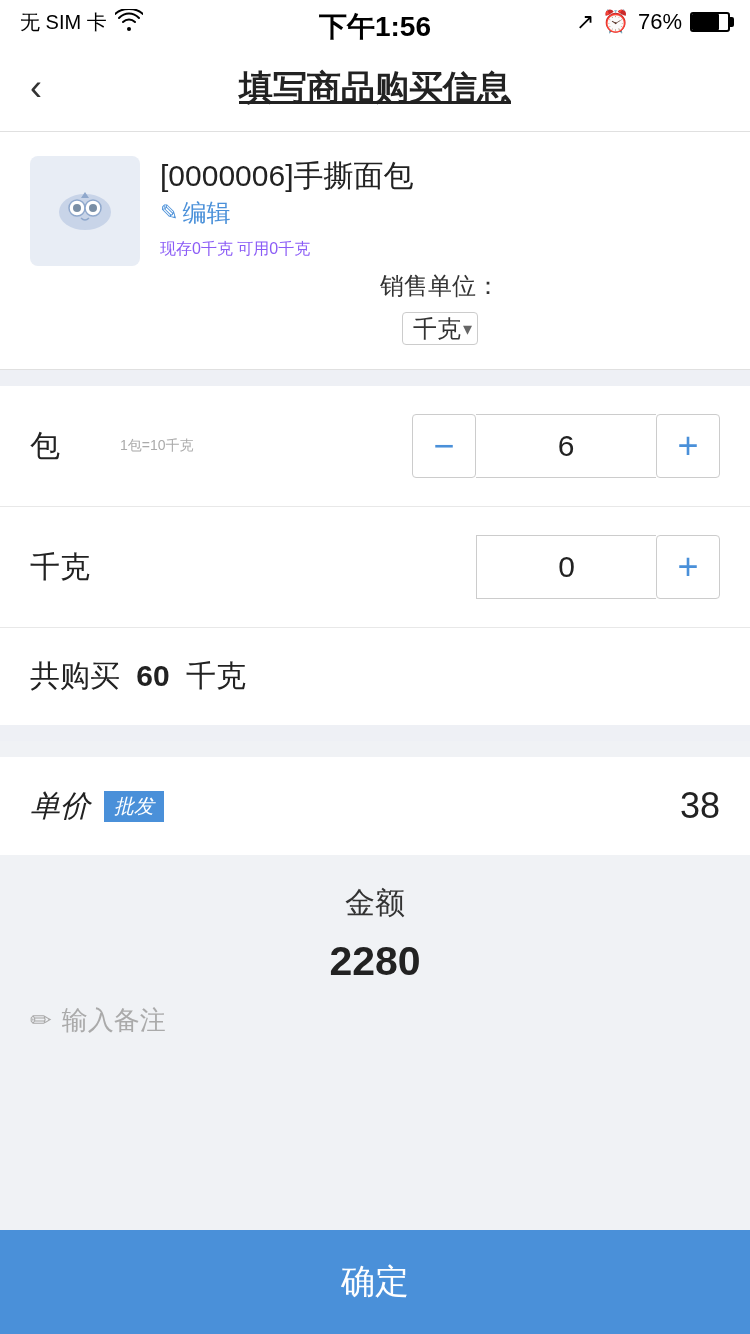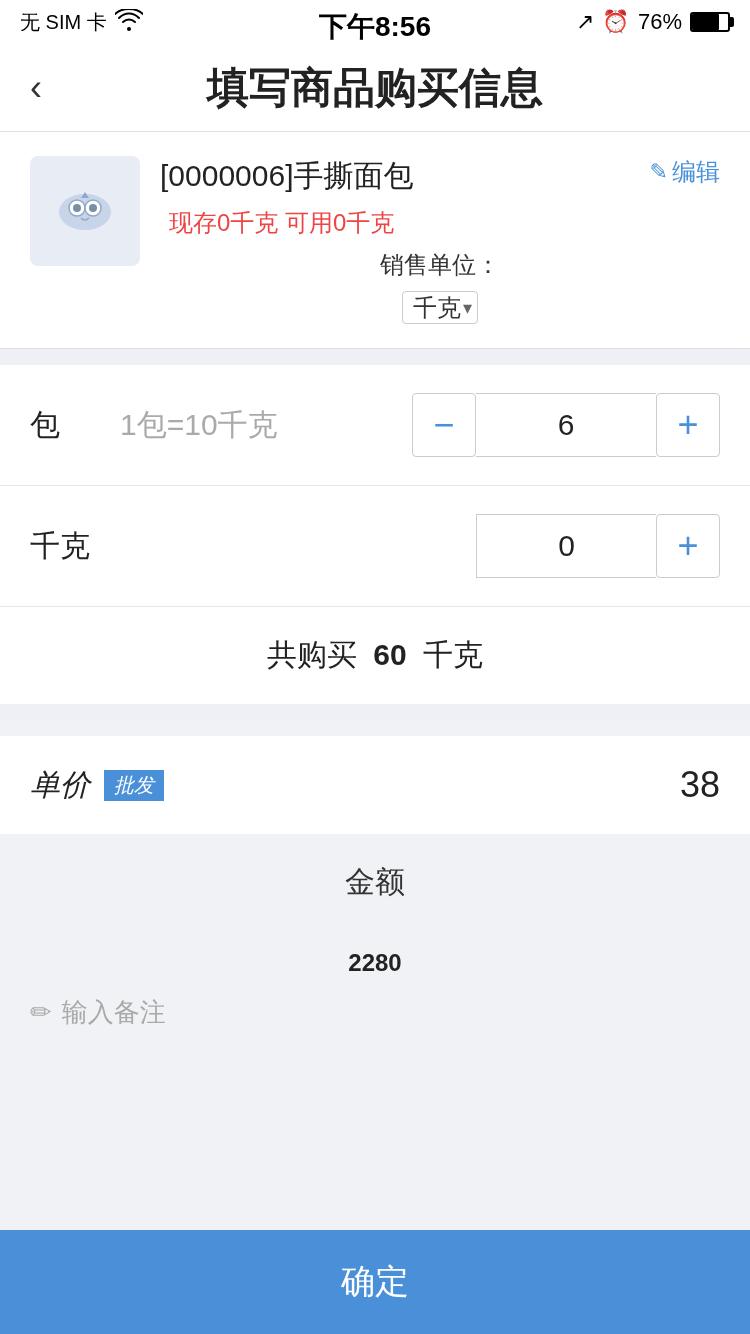--- a/index.html
+++ b/index.html
@@ -85,23 +85,24 @@
       border-bottom: 1px solid #e0e0e0;
     }
     .nav-back {
       position: absolute;
       left: 30px;
       font-size: 36px;
       color: #333;
       cursor: pointer;
     }
     .nav-title {
-      font-size: 42px;
+      font-size: 34px;
       font-weight: 600;
       color: #222;
+      text-decoration: underline;
     }
 
     
     .product-card {
       background: #fff;
       padding: 24px 30px;
       display: flex;
       align-items: flex-start;
       gap: 20px;
       margin-top: 0;
@@ -121,41 +122,41 @@
       font-size: 40px;
       color: #7a8fa6;
     }
     .product-info {
       flex: 1;
     }
     .product-name-row {
       display: flex;
       justify-content: space-between;
       align-items: flex-start;
+      flex-direction: column;
     }
     .product-name {
       font-size: 30px;
       font-weight: 500;
       color: #222;
       flex: 1;
     }
     .edit-btn {
       font-size: 24px;
       color: #4a90d9;
       display: flex;
       align-items: center;
       gap: 4px;
       cursor: pointer;
       white-space: nowrap;
     }
     .product-stock {
-      font-size: 24px;
-      color: #ef4444;
+      font-size: 16px;
+      color: #8b5cf6;
       margin-top: 10px;
-      margin-left: 9px;
     }
     .product-unit-row {
       display: flex;
       align-items: center;
       gap: 10px;
       margin-top: 10px;
       font-size: 24px;
       color: #333;
       flex-direction: column;
     }
@@ -200,21 +201,21 @@
       align-items: center;
       padding: 28px 30px;
       border-bottom: 1px solid #e8e8e8;
     }
     .input-label {
       font-size: 30px;
       color: #222;
       min-width: 80px;
     }
     .input-hint {
-      font-size: 30px;
+      font-size: 14px;
       color: #aaa;
       margin-left: 10px;
       flex: 1;
     }
     .quantity-control {
       display: flex;
       align-items: center;
       gap: 0;
     }
     .qty-btn {
@@ -245,21 +246,20 @@
       border-left: 1px solid #ccc;
     }
 
     
     .total-row {
       background: #fff;
       display: flex;
       align-items: center;
       justify-content: space-between;
       padding: 28px 30px;
-      flex-direction: column;
     }
     .total-text {
       font-size: 30px;
       color: #222;
     }
     .batch-btn {
       border: 1px solid #4a90d9;
       border-radius: 6px;
       padding: 10px 28px;
       font-size: 26px;
@@ -324,24 +324,23 @@
       gap: 14px;
       font-size: 32px;
       color: #222;
       flex-direction: column;
     }
     .amount-label {
       font-size: 30px;
       color: #333;
     }
     .amount-value {
-      font-size: 24px;
+      font-size: 41px;
       font-weight: 600;
       color: #222;
-      margin-top: 32px;
     }
     .remark-row {
       display: flex;
       align-items: center;
       gap: 10px;
       margin-top: 18px;
       font-size: 26px;
       color: #aaa;
       cursor: pointer;
     }
@@ -382,21 +381,21 @@
     <span>无 SIM 卡</span>
     <span>
       <svg width="28" height="22" viewBox="0 0 28 22">
         <path d="M14 18a2 2 0 1 1 0 4 2 2 0 0 1 0-4z" fill="#000"></path>
         <path d="M8 13c1.6-1.6 3.8-2.6 6-2.6s4.4 1 6 2.6" stroke="#000" stroke-width="2" fill="none" stroke-linecap="round"></path>
         <path d="M4 9c2.8-2.8 6.6-4.5 10-4.5s7.2 1.7 10 4.5" stroke="#000" stroke-width="2" fill="none" stroke-linecap="round"></path>
         <path d="M0 5C3.9 1.1 8.7 0 14 0s10.1 1.1 14 5" stroke="#000" stroke-width="2" fill="none" stroke-linecap="round"></path>
       </svg>
     </span>
   </div>
-  <div class="status-center">下午8:56</div>
+  <div class="status-center">下午1:56</div>
   <div class="status-right">
     <span style="font-size:22px;">↗</span>
     <span style="font-size:22px;">⏰</span>
     <span>76%</span>
     <div class="battery-icon">
       <div class="battery-fill"></div>
     </div>
   </div>
 </div>
 

